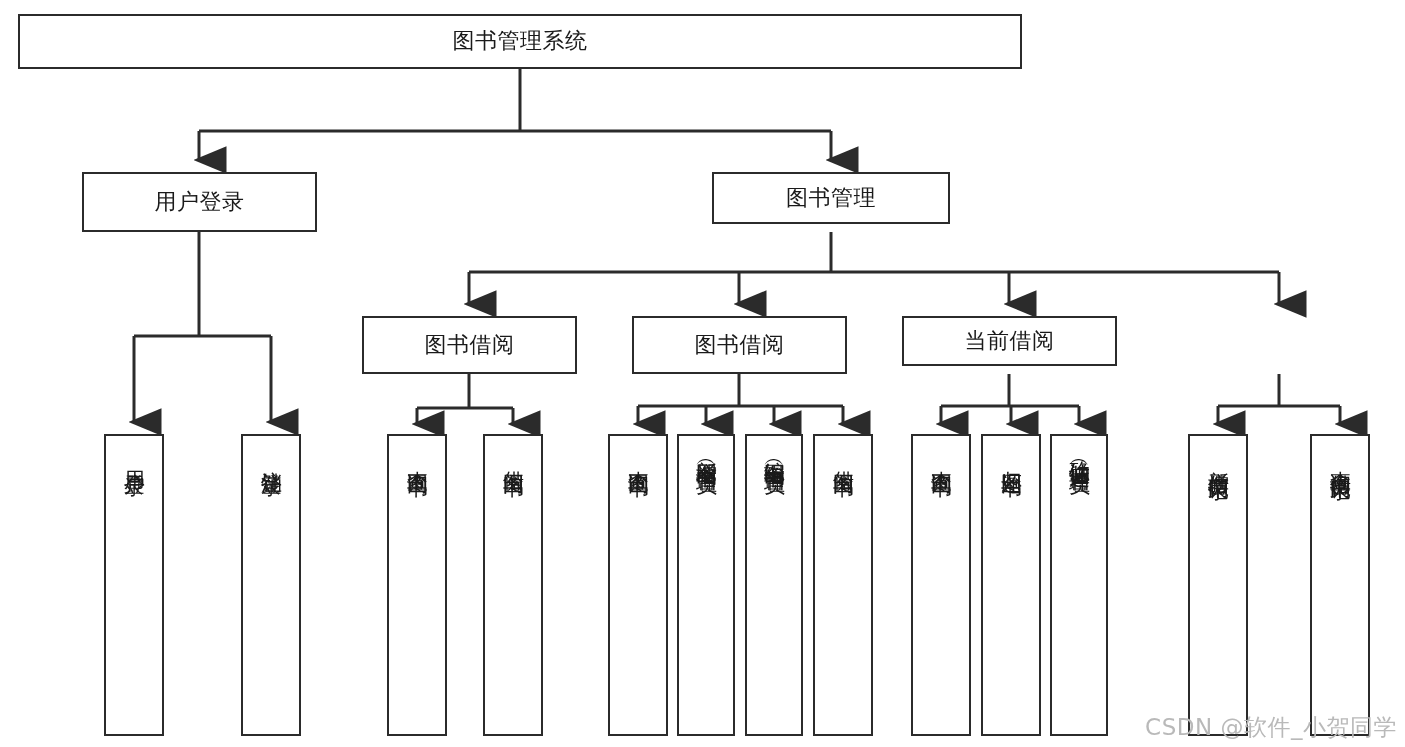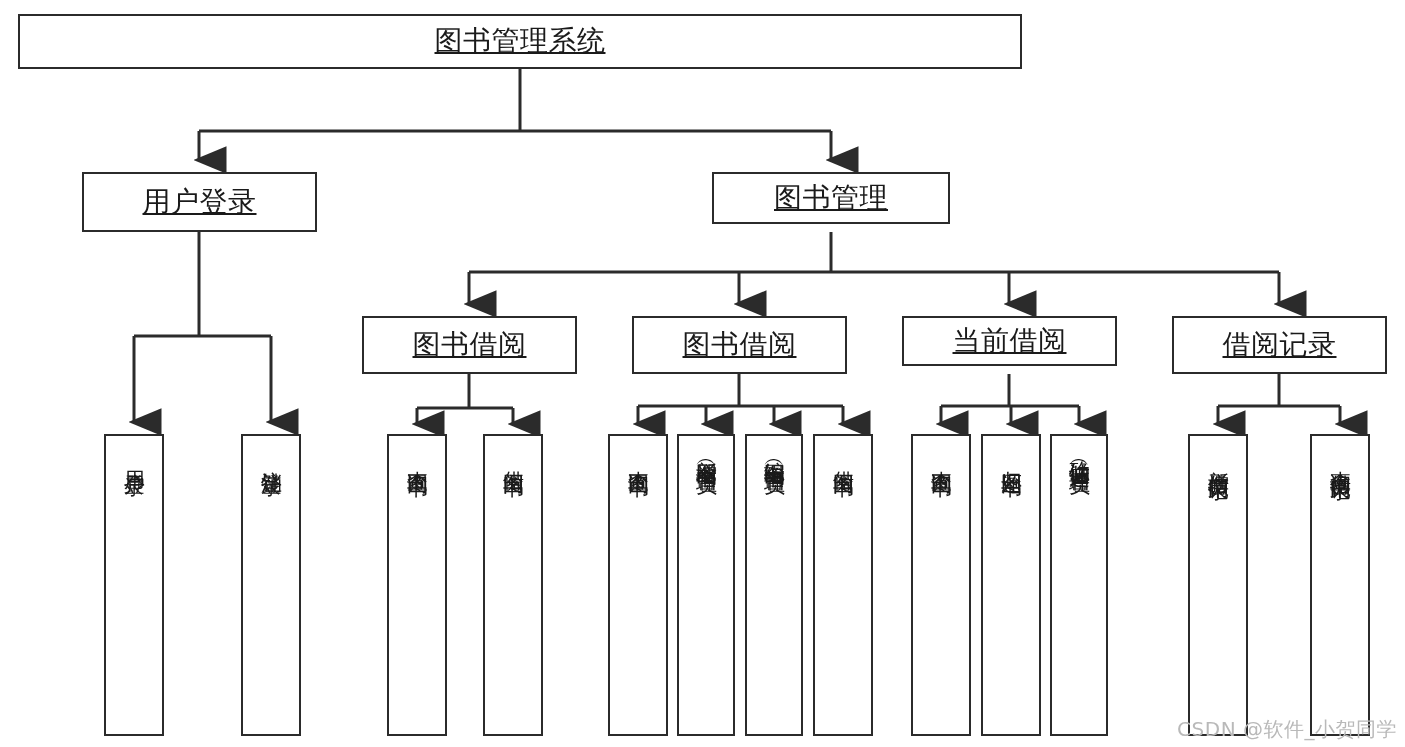--- a/index.html
+++ b/index.html
@@ -29,45 +29,44 @@
     position: absolute;
     box-sizing: border-box;
     background: #ffffff;
     border: 2px solid #2b2b2b;
     display: flex;
     align-items: center;
     justify-content: center;
     color: #1a1a1a;
   }
   .node.horiz {
-    font-size: 28px;
+    font-size: 22px;
     letter-spacing: 0.5px;
     line-height: 1.1;
     white-space: nowrap;
-    text-decoration: underline;
   }
   .node.vert {
     font-size: 21px;
     line-height: 1.28;
     padding-top: 18px;
     align-items: flex-start;
     justify-content: center;
   }
   .node.vert .vlabel {
     writing-mode: vertical-rl;
     text-orientation: upright;
     letter-spacing: 2px;
     display: block;
     white-space: nowrap;
   }
   .watermark {
     position: absolute;
     right: 8px;
     bottom: 4px;
-    font-size: 20px;
+    font-size: 23px;
     color: #b9b9b9;
     white-space: nowrap;
     letter-spacing: 0.5px;
   }
 </style>
 </head>
 <body>
 
 <div id="canvas">
 
@@ -134,23 +133,20 @@
 
   <div class="node horiz" style="left:362px;top:316px;width:215px;height:58px;">
     <span>图书借阅</span>
   </div>
   <div class="node horiz" style="left:632px;top:316px;width:215px;height:58px;">
     <span>图书借阅</span>
   </div>
   <div class="node horiz" style="left:902px;top:316px;width:215px;height:50px;">
     <span>当前借阅</span>
   </div>
-  <div class="node horiz" style="left:1172px;top:316px;width:215px;height:58px;">
-    <span>借阅记录</span>
-  </div>
 
   <div class="node vert" style="left:104px;top:434px;width:60px;height:302px;">
     <span class="vlabel">用户登录</span>
   </div>
   <div class="node vert" style="left:241px;top:434px;width:60px;height:302px;">
     <span class="vlabel">注销登录</span>
   </div>
   <div class="node vert" style="left:387px;top:434px;width:60px;height:302px;">
     <span class="vlabel">查询图书</span>
   </div>

